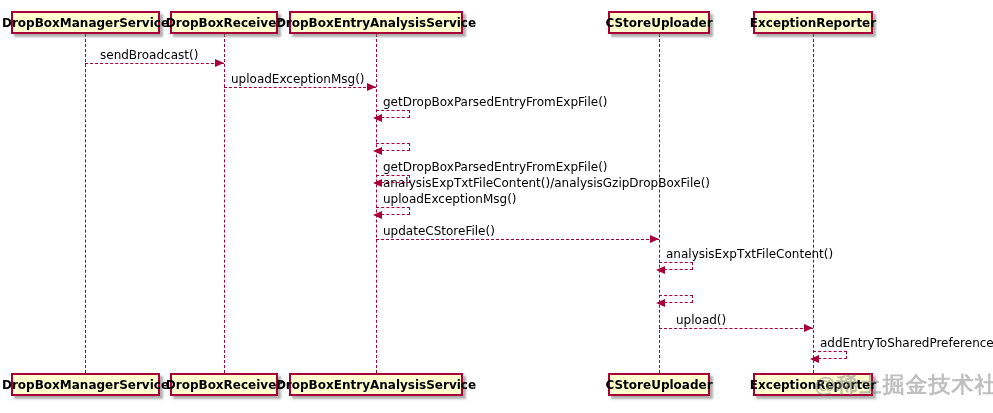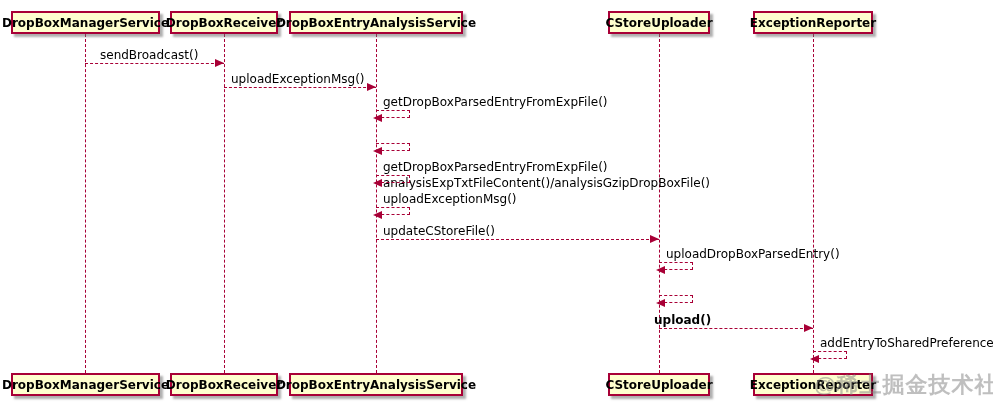--- a/index.html
+++ b/index.html
@@ -109,28 +109,28 @@
   <div class="arrow-l" style="left:373px;top:179px;"></div>
 
   <div class="msg-label" style="left:383px;top:192px;">uploadExceptionMsg()</div>
   <div class="self-loop" style="left:376px;top:207px;"></div>
   <div class="arrow-l" style="left:373px;top:211px;"></div>
 
   <div class="msg-label" style="left:383px;top:224px;text-align:center;">updateCStoreFile()</div>
   <div class="msg-line" style="left:376px;top:239px;width:283px;"></div>
   <div class="arrow-r" style="left:650px;top:235px;"></div>
 
-  <div class="msg-label" style="left:666px;top:247px;">uploadDropBoxParsedEntry()</div>
+  <div class="msg-label" style="left:666px;top:247px;">analysisExpTxtFileContent()</div>
   <div class="self-loop" style="left:659px;top:262px;"></div>
   <div class="arrow-l" style="left:656px;top:266px;"></div>
 
   <div class="self-loop" style="left:659px;top:295px;"></div>
   <div class="arrow-l" style="left:656px;top:299px;"></div>
 
-  <div class="msg-label" style="left:654px;top:313px;font-weight:bold;">upload()</div>
+  <div class="msg-label" style="left:676px;top:313px;">upload()</div>
   <div class="msg-line" style="left:659px;top:328px;width:154px;"></div>
   <div class="arrow-r" style="left:804px;top:324px;"></div>
 
   <div class="msg-label" style="left:820px;top:336px;">addEntryToSharedPreferences()</div>
   <div class="self-loop" style="left:813px;top:351px;"></div>
   <div class="arrow-l" style="left:810px;top:355px;"></div>
 
   <div class="watermark" style="left:814px;top:370px;">@稀土掘金技术社区</div>
 
 </div>

